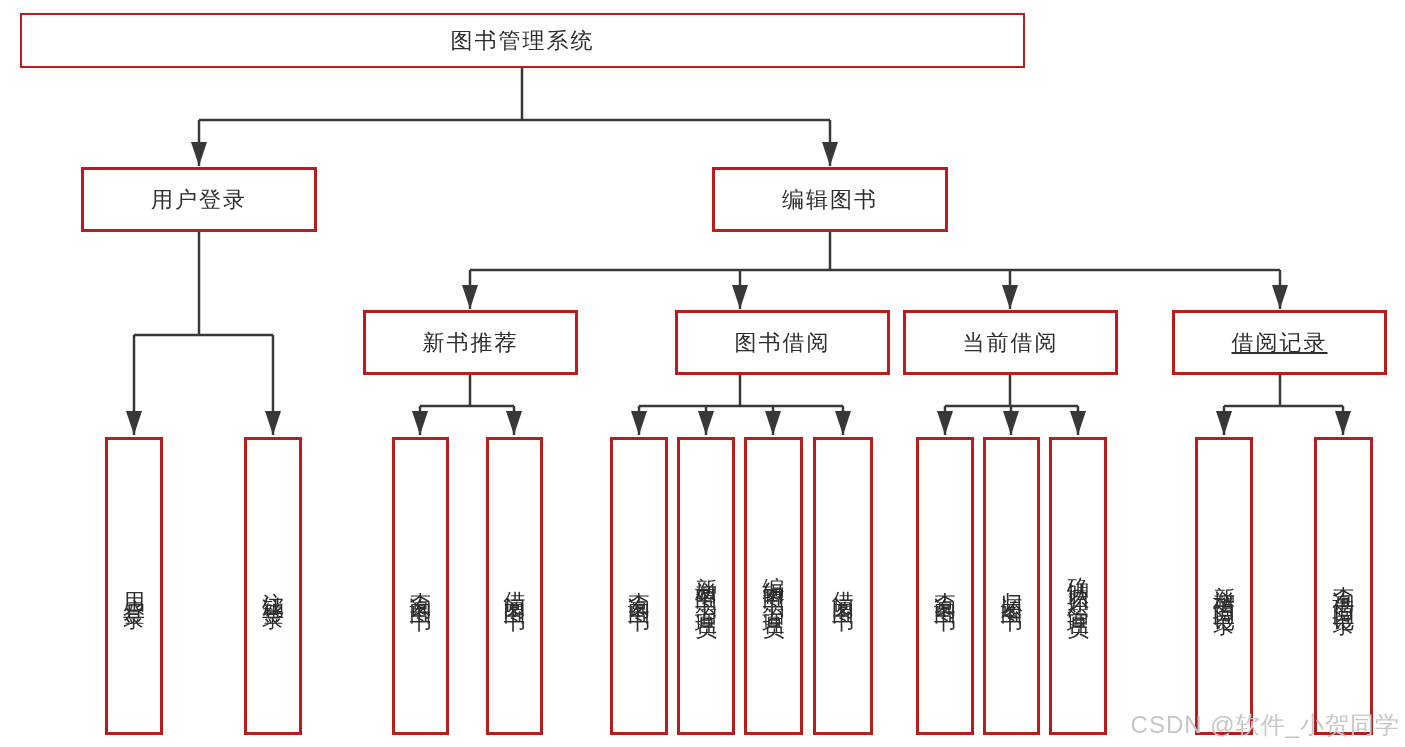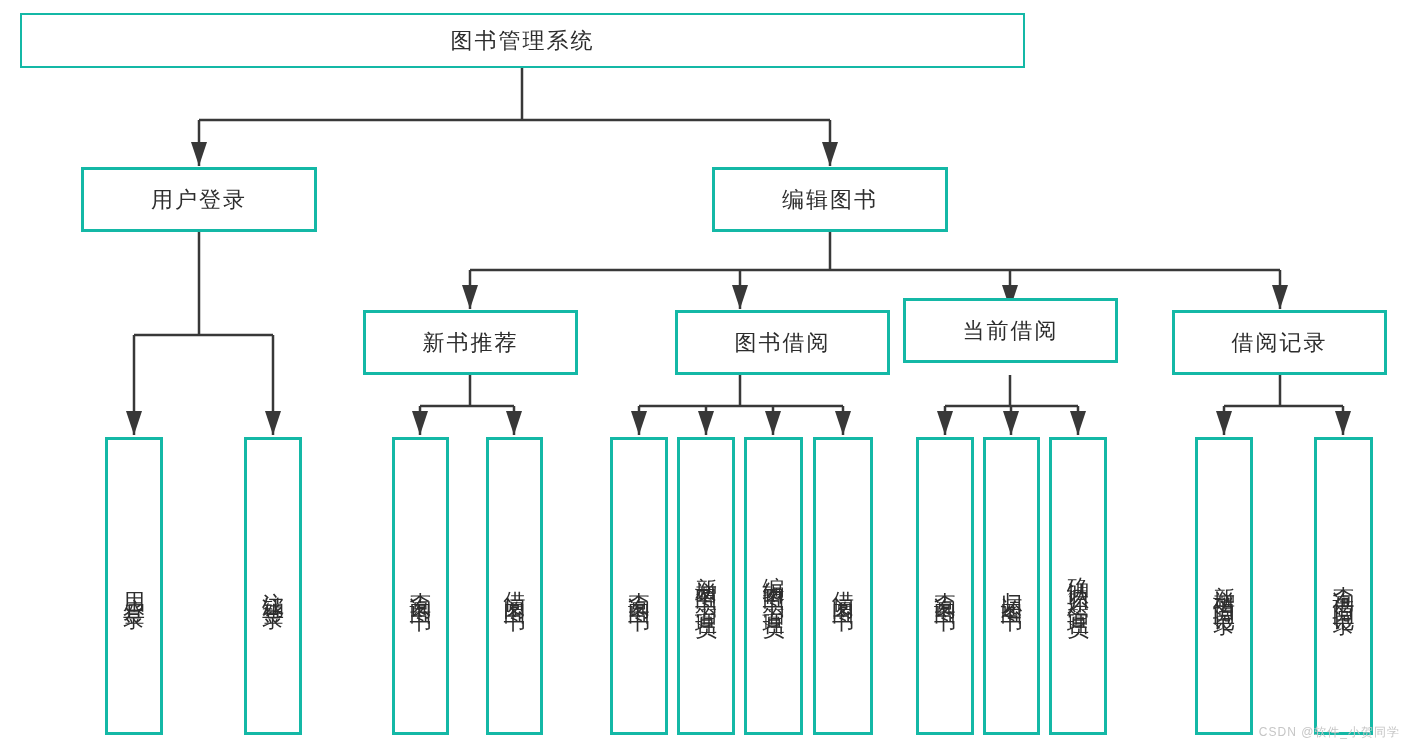--- a/index.html
+++ b/index.html
@@ -13,21 +13,21 @@
   }
   svg.connectors {
     position: absolute;
     left: 0; top: 0;
     width: 1405px; height: 747px;
   }
   .node {
     position: absolute;
     box-sizing: border-box;
     background: #ffffff;
-    border: 3px solid #14b8a6;
+    border: 3px solid #b91c1c;
     display: flex;
     align-items: center;
     justify-content: center;
     color: #2d2d2d;
     text-align: center;
     z-index: 2;
   }
   .root-node {
     border-width: 2px;
     font-size: 22px;
@@ -41,21 +41,21 @@
     writing-mode: vertical-rl;
     text-orientation: mixed;
     font-size: 22px;
     letter-spacing: 6px;
     line-height: 1.1;
   }
   .watermark {
     position: absolute;
     right: 5px;
     bottom: 6px;
-    font-size: 12px;
+    font-size: 24px;
     letter-spacing: 1px;
     color: #c6c6c6;
     z-index: 3;
     white-space: nowrap;
   }
 </style>
 </head>
 <body>
 
 <div class="stage">
@@ -104,22 +104,22 @@
     </g>
   </svg>
 
   <div class="node root-node" style="left:20px; top:13px; width:1005px; height:55px;">图书管理系统</div>
 
   <div class="node h-node" style="left:81px; top:167px; width:236px; height:65px;">用户登录</div>
   <div class="node h-node" style="left:712px; top:167px; width:236px; height:65px;">编辑图书</div>
 
   <div class="node h-node" style="left:363px; top:310px; width:215px; height:65px;">新书推荐</div>
   <div class="node h-node" style="left:633px; top:310px; width:215px; height:65px;margin-left:42px;">图书借阅</div>
-  <div class="node h-node" style="left:903px; top:298px; width:215px; height:65px;">当前借阅</div>
-  <div class="node h-node" style="left:1172px; top:310px; width:215px; height:65px;">借阅记录</div>
+  <div class="node h-node" style="left:903px; top:310px; width:215px; height:65px;">当前借阅</div>
+  <div class="node h-node" style="left:1172px; top:310px; width:215px; height:65px;text-decoration:underline;">借阅记录</div>
 
   <div class="node leaf" style="left:105px; top:437px; width:58px; height:298px;">用户登录</div>
   <div class="node leaf" style="left:244px; top:437px; width:58px; height:298px;">注销登录</div>
 
   <div class="node leaf" style="left:392px; top:437px; width:57px; height:298px;">查询图书</div>
   <div class="node leaf" style="left:486px; top:437px; width:57px; height:298px;">借阅图书</div>
 
   <div class="node leaf" style="left:610px; top:437px; width:58px; height:298px;">查询图书</div>
   <div class="node leaf" style="left:677px; top:437px; width:58px; height:298px;">新增图书（管理员）</div>
   <div class="node leaf" style="left:744px; top:437px; width:59px; height:298px;">编辑图书（管理员）</div>

